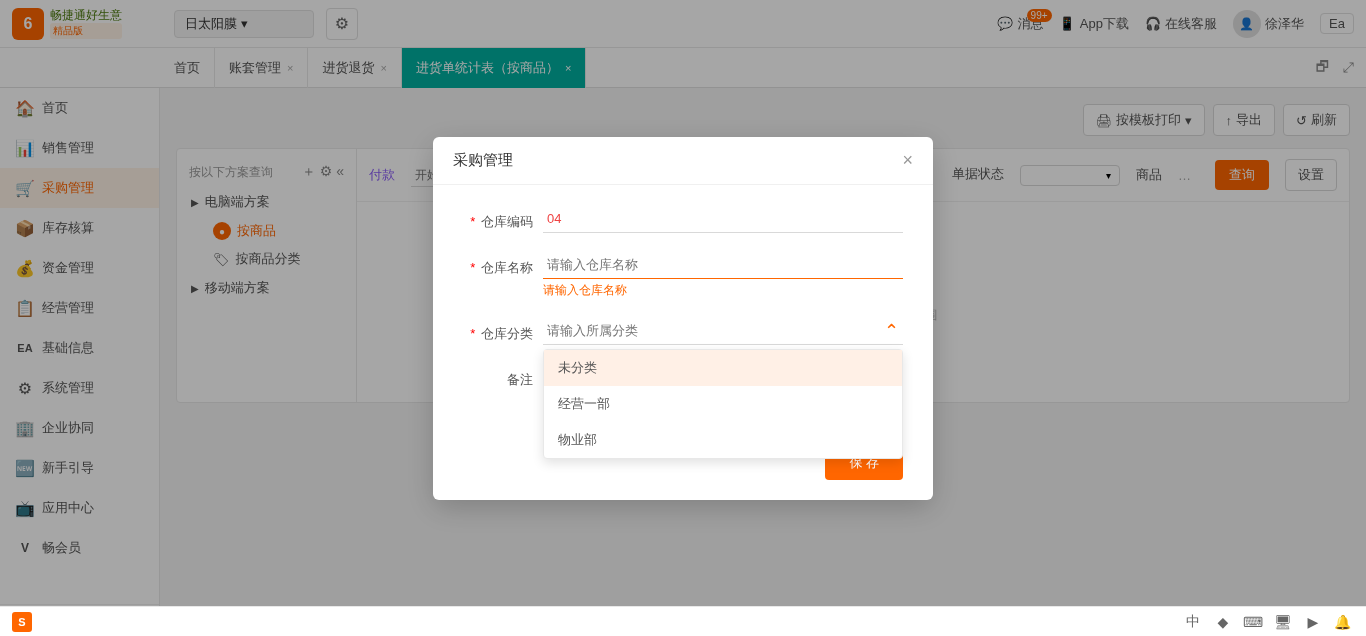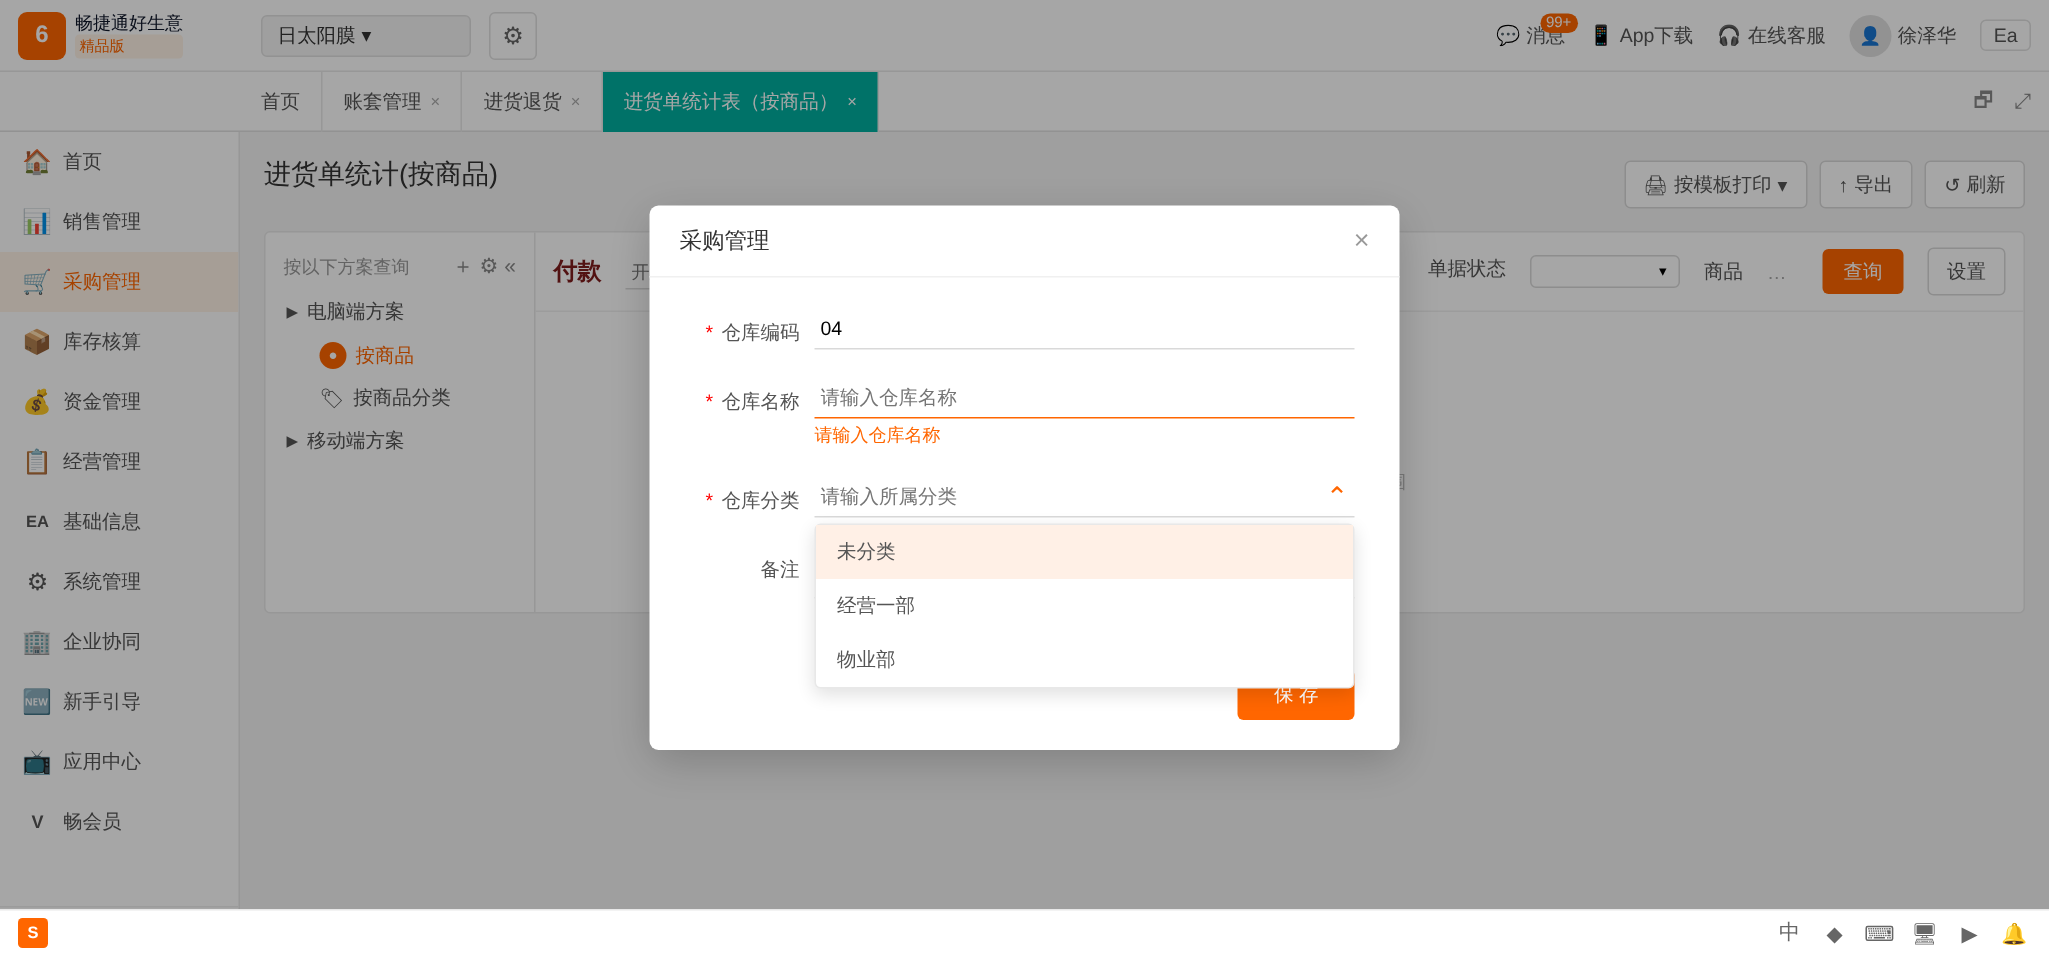--- a/index.html
+++ b/index.html
@@ -21,21 +21,21 @@
       width: 150px;
       gap: 6px;
     }
     .logo-icon {
       width: 32px; height: 32px;
       background: #f60;
       border-radius: 6px;
       display: flex; align-items: center; justify-content: center;
       color: #fff; font-weight: bold; font-size: 16px;
     }
-    .logo-text { font-size: 12px; color: #0f172a; line-height: 1.3; }
+    .logo-text { font-size: 12px; color: #4d7c0f; line-height: 1.3; }
     .logo-badge { font-size: 10px; color: #f60; background: #fff3e6; border-radius: 3px; padding: 1px 3px; }
 
     .store-selector {
       display: flex; align-items: center; gap: 4px;
       background: #f5f5f5; border: 1px solid #e0e0e0; border-radius: 4px;
       padding: 4px 10px; cursor: pointer; min-width: 140px;
     }
     .store-selector span { color: #333; font-size: 13px; }
     .chevron { font-size: 10px; color: #999; }
 
@@ -146,21 +146,21 @@
       padding: 14px 20px; border-bottom: 1px solid #f0f0f0; font-size: 15px; color: #333; font-weight: 500;
     }
     .modal-close { cursor: pointer; color: #999; font-size: 18px; line-height: 1; }
     .modal-body { padding: 20px 30px; }
     .form-row { display: flex; align-items: flex-start; margin-bottom: 18px; }
     .form-label { width: 80px; text-align: right; padding-right: 10px; padding-top: 8px; color: #555; font-size: 13px; flex-shrink: 0; }
     .required-star { color: #f00; margin-right: 2px; }
     .form-control { flex: 1; }
     .form-input {
       width: 100%; border: none; border-bottom: 1px solid #d9d9d9;
-      padding: 6px 4px; font-size: 13px; color: #000000; outline: none;
+      padding: 6px 4px; font-size: 13px; color: #ef4444; outline: none;
       background: transparent;
     }
     .error-msg { color: #f60; font-size: 12px; margin-top: 3px; }
 
     .category-input-wrapper { position: relative; }
     .category-input {
       width: 100%; border: none; border-bottom: 1px solid #d9d9d9;
       padding: 6px 30px 6px 4px; font-size: 13px; color: #333; outline: none; background: transparent;
     }
     .category-toggle {
@@ -327,21 +327,20 @@
     <div class="sidebar-bottom">
       <div style="display:flex; padding: 8px 16px; gap:12px;">
         <span style="cursor:pointer;color:#888">⚙</span>
         <span style="cursor:pointer;color:#888">🔊</span>
       </div>
     </div>
   </div>
 
   <div class="content">
     <div class="page-header">
-      <h2 class="page-title">进货单统计(按商品)</h2>
       <div class="page-header-actions">
         <button class="btn-default">
           <span>🖨</span>
           <span>按模板打印</span>
           <span>▾</span>
         </button>
         <button class="btn-default">
           <span>↑</span>
           <span>导出</span>
         </button>
@@ -379,21 +378,21 @@
         </div>
         <div class="filter-tree-item">
           <span style="font-size:10px">▶</span>
           <span>移动端方案</span>
         </div>
       </div>
 
       <div style="flex:1; display:flex; flex-direction:column;">
 
         <div style="padding: 10px 12px; border-bottom: 1px solid #f0f0f0; display:flex; gap:16px; align-items:center;">
-          <span style="color:#7f1d1d; font-size:16px;font-weight:bold;">付款</span>
+          <span style="color:#8b5cf6; font-size:13px;">付款</span>
           <div style="display:flex; gap:6px; align-items:center;">
             <input type="text" style="border-top: none; border-right: none; border-left: none; border-image: initial; border-bottom: 1px solid rgb(217, 217, 217); padding: 4px; width: 110px; font-size: 12px;" placeholder="开始日期">
             <span>—</span>
             <input type="text" style="border-top: none; border-right: none; border-left: none; border-image: initial; border-bottom: 1px solid rgb(217, 217, 217); padding: 4px; width: 110px; font-size: 12px;" placeholder="结束日期">
           </div>
           <div style="margin-left:auto; display:flex; gap:8px;">
             <span style="color:#555;font-size:13px;margin-right:8px;margin-left:20px;">单据状态</span>
             <div style="border:1px solid #d9d9d9; border-radius:4px; padding:4px 8px; min-width:100px; display:flex; align-items:center; justify-content:space-between; cursor:pointer;">
               <span style="color:#aaa; font-size:12px;"></span>
               <span style="font-size:10px;">▾</span>

